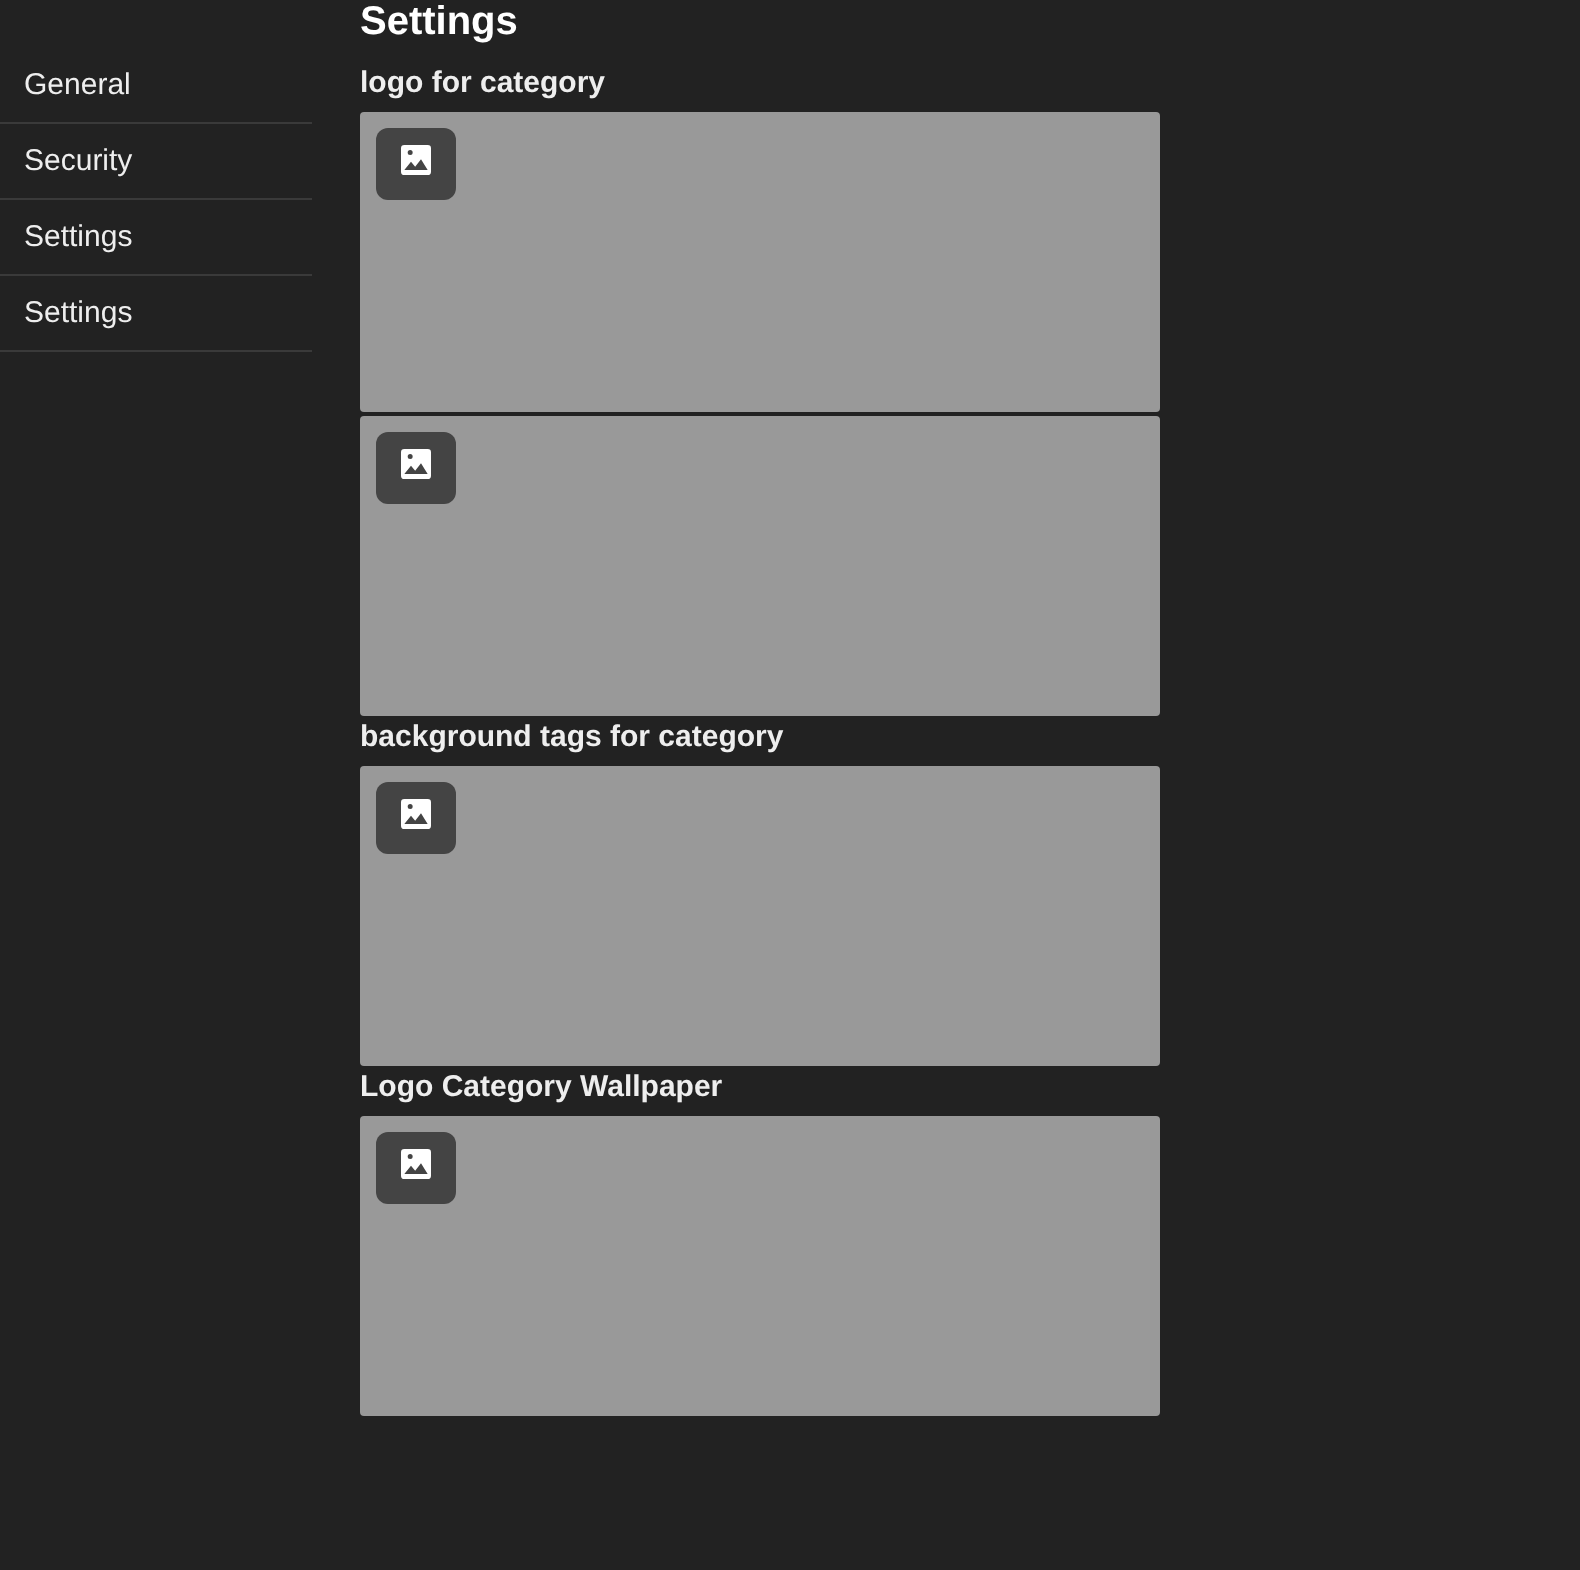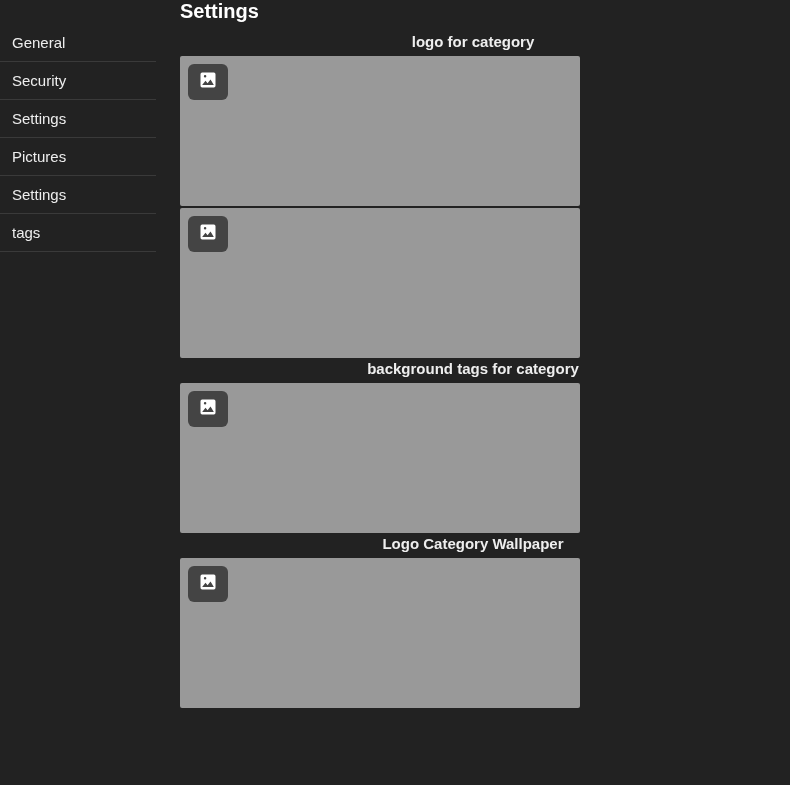--- a/index.html
+++ b/index.html
@@ -41,21 +41,20 @@
     }
     .page-title {
       font-size: 20px;
       font-weight: 700;
       color: #ffffff;
       margin-bottom: 10px;
       margin-top: 0;
     }
     .field-block {
       margin-bottom: 2px;
-      text-align: center;
     }
     .field-label {
       font-size: 15px;
       font-weight: 600;
       color: #eeeeee;
       margin-bottom: 6px;
       display: block;
     }
     .image-placeholder {
       position: relative;
@@ -91,27 +90,21 @@
     <div class="sidebar-item">
       <span>General</span>
     </div>
     <div class="sidebar-item">
       <span>Security</span>
     </div>
     <div class="sidebar-item">
       <span>Settings</span>
     </div>
     <div class="sidebar-item">
-      <span>Pictures</span>
-    </div>
-    <div class="sidebar-item">
       <span>Settings</span>
-    </div>
-    <div class="sidebar-item">
-      <span>tags</span>
     </div>
   </nav>
 
   <main class="main">
     <h1 class="page-title">Settings</h1>
 
     <div class="field-block">
       <span class="field-label">logo for category</span>
       <div class="image-placeholder">
         <div class="image-icon-btn">

